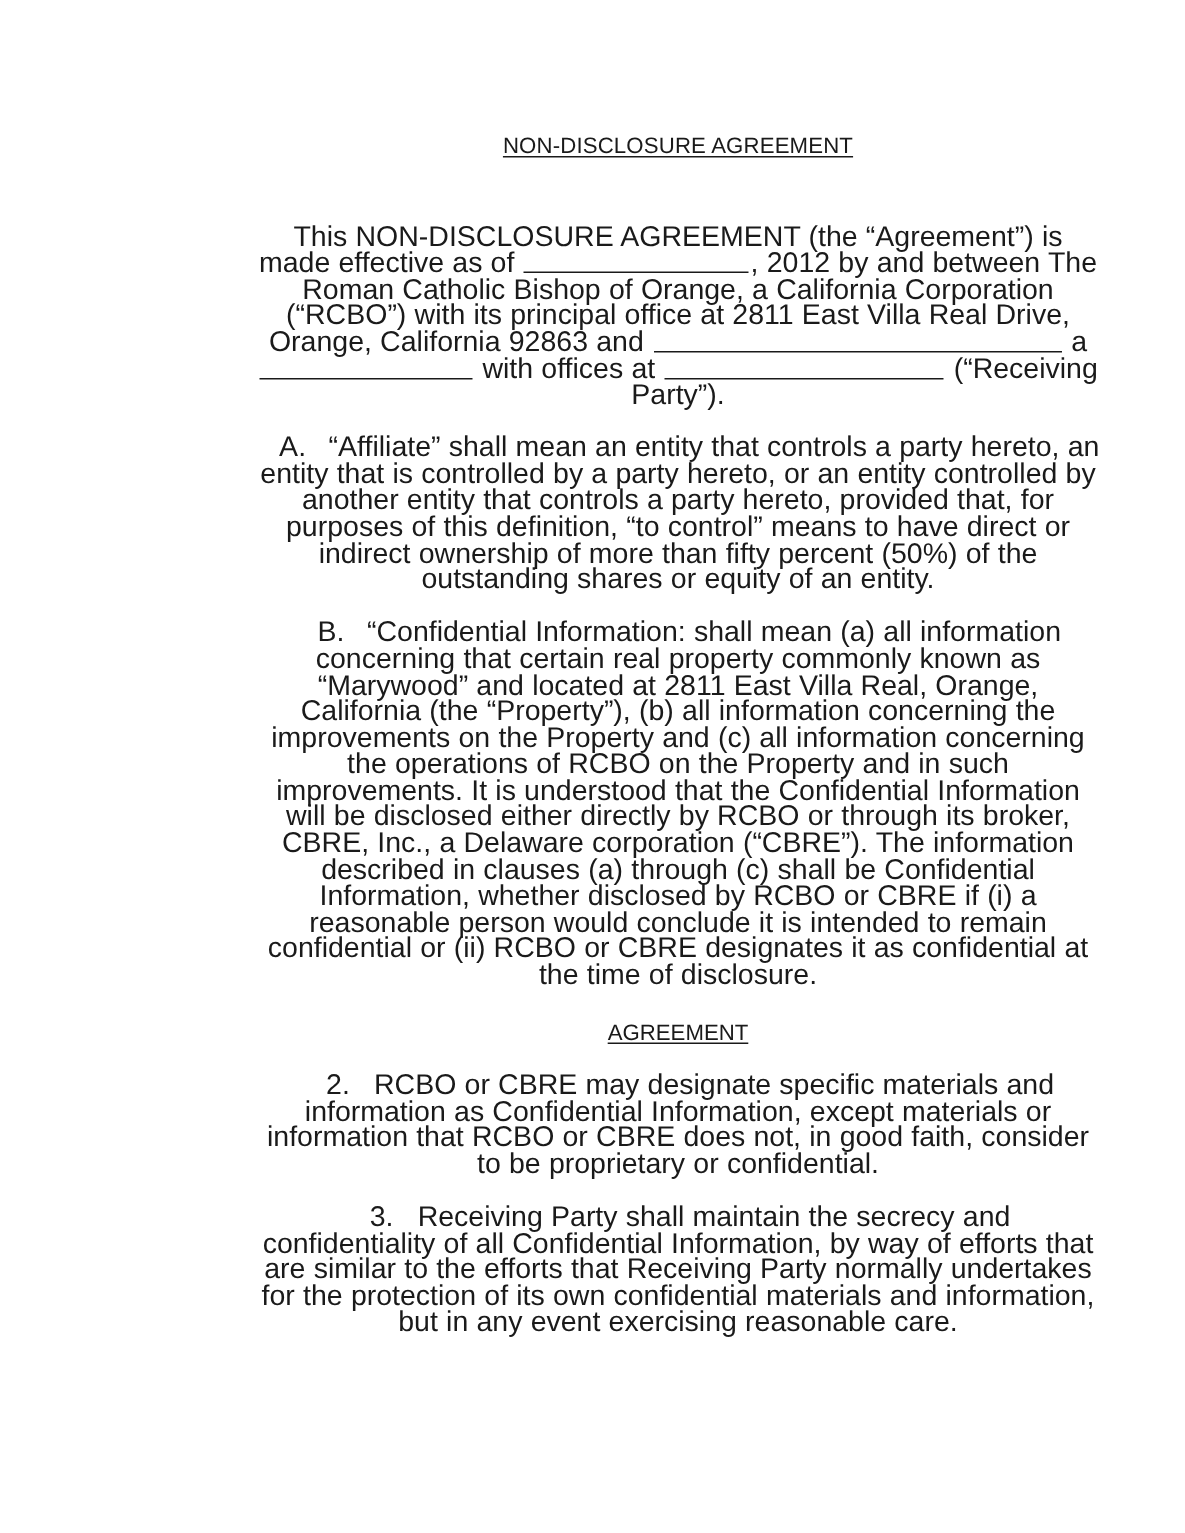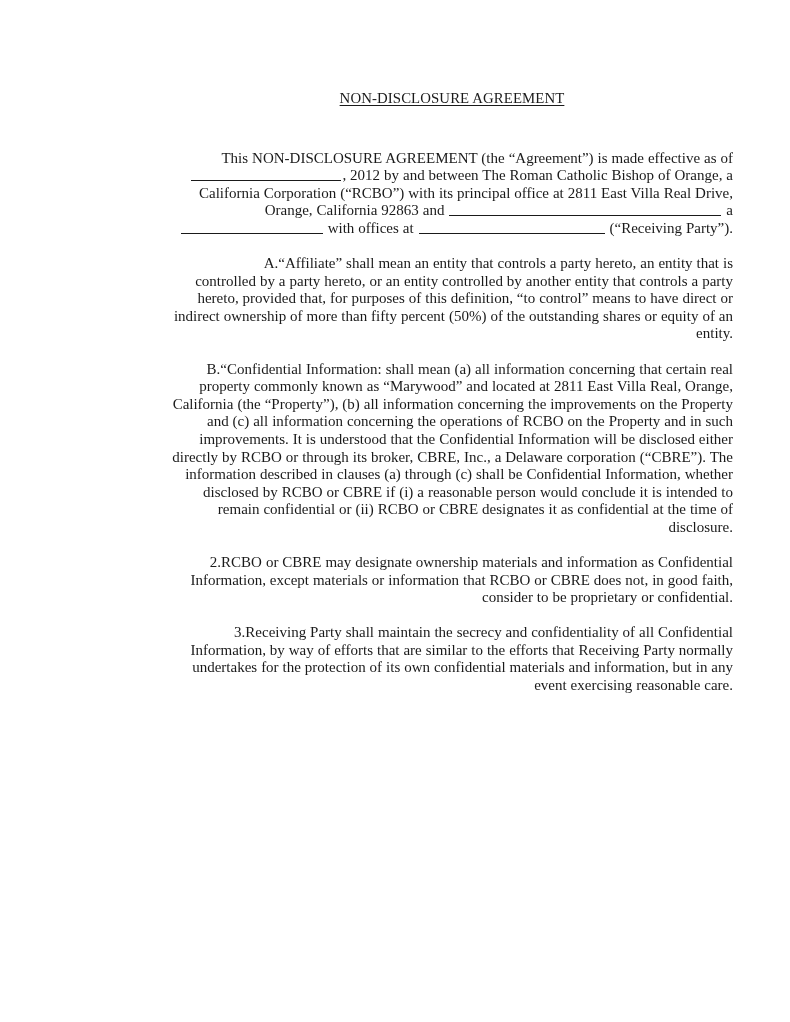--- a/index.html
+++ b/index.html
@@ -7,21 +7,21 @@
     margin: 0;
     padding: 0;
     background: #ffffff;
   }
   .page {
     position: relative;
     width: 676px;
     height: 1022px;
     margin: 0 auto;
     background: #ffffff;
-    font-family: Liberation Serif, serif;
+    font-family: Liberation Sans, sans-serif;
     color: #1a1a1a;
     overflow: hidden;
   }
   .content {
     position: absolute;
     left: 114px;
     top: 90px;
     width: 562px;
   }
   .doc-title {
@@ -39,24 +39,24 @@
     text-align: center;
     font-size: 14.8px;
     line-height: 17.6px;
     margin: 0 0 17px 0;
   }
   .section-heading .u {
     text-decoration: underline;
     text-underline-offset: 2px;
   }
   p.para {
-    font-size: 15px;
+    font-size: 19px;
     line-height: 17.6px;
     margin: 0 0 17.5px 0;
-    text-align: right;
+    text-align: center;
     white-space: normal;
     word-spacing: 0.2px;
   }
   p.tight {
     margin-bottom: 16px;
   }
   .gap-before-def {
     margin-top: 21px;
   }
   .gap-before-agr {
@@ -88,20 +88,21 @@
 
     <div class="doc-title"><span class="u">NON-DISCLOSURE AGREEMENT</span></div>
 
     <p class="para"><span>This NON-DISCLOSURE AGREEMENT (the “Agreement”) is made effective as of</span> <span class="blank blank-150"></span><span>, 2012 by and between The Roman Catholic Bishop of Orange, a California Corporation (“RCBO”) with its principal office at 2811 East Villa Real Drive, Orange, California 92863 and</span> <span class="blank blank-270"></span> <span>a</span> <span class="blank blank-145"></span> <span>with offices at</span> <span class="blank blank-190"></span> <span>(“Receiving Party”).</span></p>
 
 
     <p class="para"><span class="marker">A.</span><span>“Affiliate” shall mean an entity that controls a party hereto, an entity that is controlled by a party hereto, or an entity controlled by another entity that controls a party hereto, provided that, for purposes of this definition, “to control” means to have direct or indirect ownership of more than fifty percent (50%) of the outstanding shares or equity of an entity.</span></p>
 
     <p class="para"><span class="marker">B.</span><span>“Confidential Information: shall mean (a) all information concerning that certain real property commonly known as “Marywood” and located at 2811 East Villa Real, Orange, California (the “Property”), (b) all information concerning the improvements on the Property and (c) all information concerning the operations of RCBO on the Property and in such improvements.  It is understood that the Confidential Information will be disclosed either directly by RCBO or through its broker, CBRE, Inc., a Delaware corporation (“CBRE”).  The information described in clauses (a) through (c) shall be Confidential Information, whether disclosed by RCBO or CBRE if (i) a reasonable person would conclude it is intended to remain confidential or (ii) RCBO or CBRE designates it as confidential at the time of disclosure.</span></p>
 
+    <div class="section-heading gap-before-agr"><span class="u">AGREEMENT</span></div>
 
 
-    <p class="para"><span class="marker">2.</span><span>RCBO or CBRE may designate ownership materials and information as Confidential Information, except materials or information that RCBO or CBRE does not, in good faith, consider to be proprietary or confidential.</span></p>
+    <p class="para"><span class="marker">2.</span><span>RCBO or CBRE may designate specific materials and information as Confidential Information, except materials or information that RCBO or CBRE does not, in good faith, consider to be proprietary or confidential.</span></p>
 
     <p class="para tight"><span class="marker">3.</span><span>Receiving Party shall maintain the secrecy and confidentiality of all Confidential Information, by way of efforts that are similar to the efforts that Receiving Party normally undertakes for the protection of its own confidential materials and information, but in any event exercising reasonable care.</span></p>
 
   </div>
 </div>
 
 </body></html>

